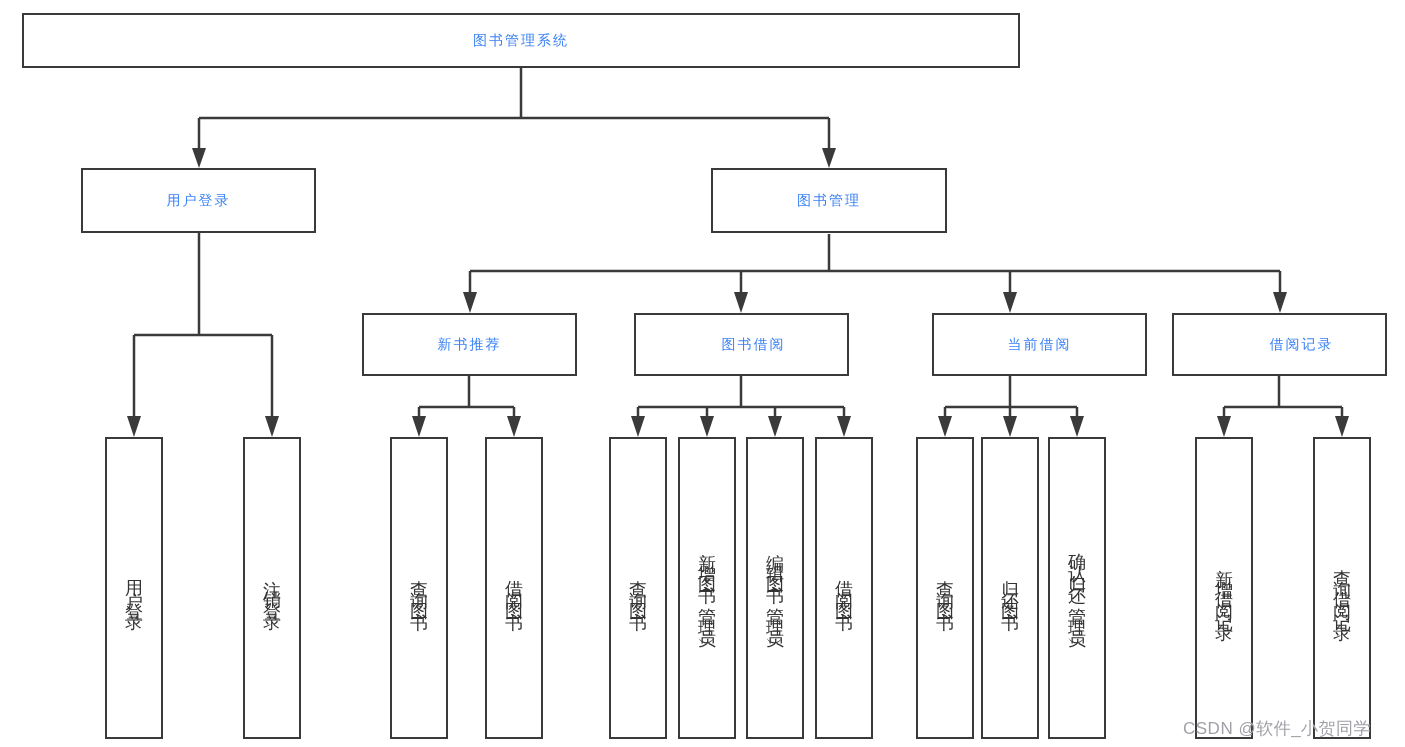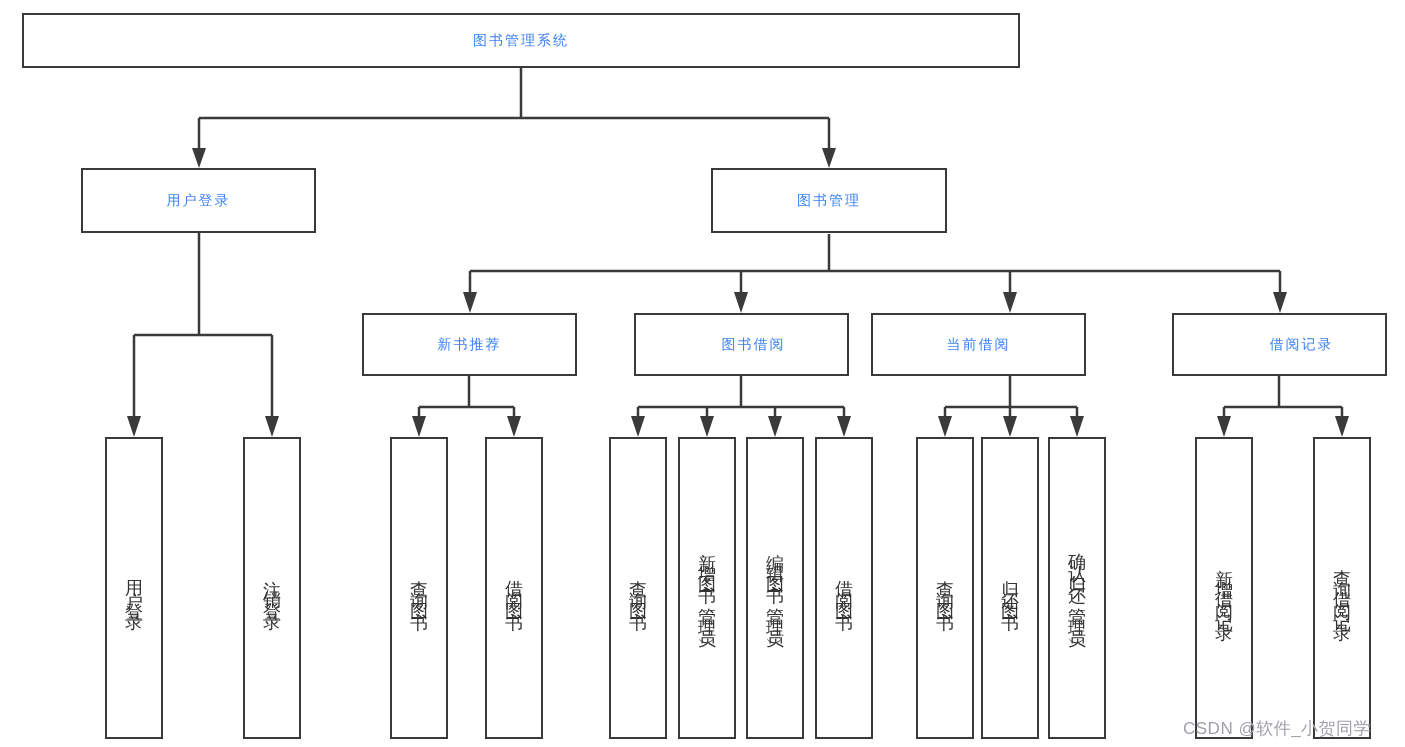--- a/index.html
+++ b/index.html
@@ -137,21 +137,21 @@
   <div class="node lvl2 h-label" style="left:711px; width:236px;">
     <span>图书管理</span>
   </div>
 
   <div class="node lvl3 h-label" style="left:362px;text-align:right;">
     <span>新书推荐</span>
   </div>
   <div class="node lvl3 h-label" style="left:634px;padding-left:24px;">
     <span>图书借阅</span>
   </div>
-  <div class="node lvl3 h-label" style="left:871px;">
+  <div class="node lvl3 h-label" style="left:932px;">
     <span>当前借阅</span>
   </div>
   <div class="node lvl3 h-label" style="left:1172px;padding-left:44px;">
     <span>借阅记录</span>
   </div>
 
   <div class="node leaf" style="left:105px;">
     <span class="v-text">用户登录</span>
   </div>
   <div class="node leaf" style="left:243px;">

